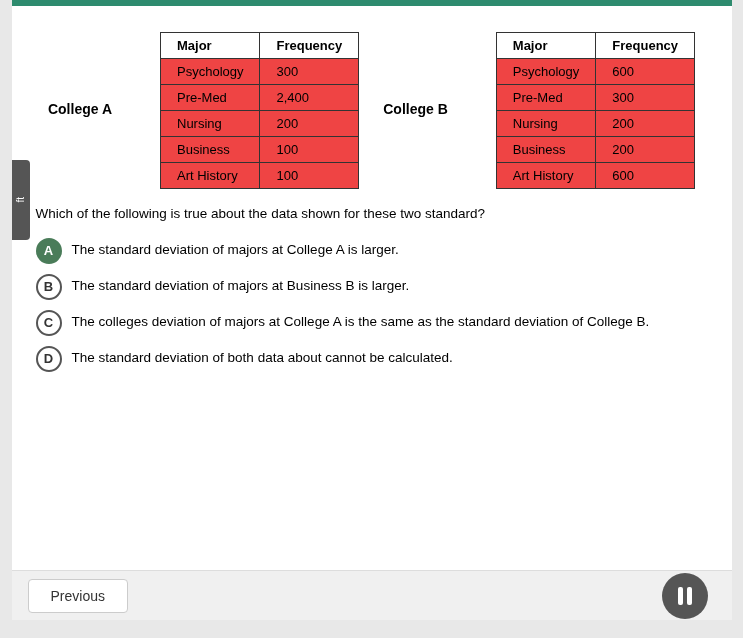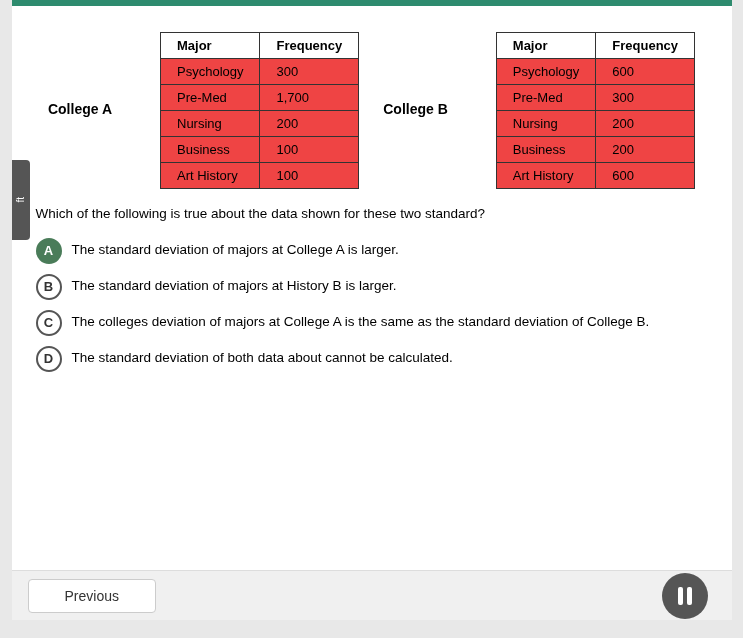--- a/index.html
+++ b/index.html
@@ -129,21 +129,21 @@
       align-items: center;
       justify-content: space-between;
       padding: 0 16px;
       border-top: 1px solid #ddd;
     }
 
     .prev-button {
       background: #fff;
       border: 1px solid #ccc;
       border-radius: 4px;
-      padding: 8px 36px;
+      padding: 8px 22px;
       font-size: 14px;
       cursor: pointer;
       color: #333;
     }
 
     .pause-button {
       width: 46px;
       height: 46px;
       border-radius: 50%;
       background: #555;
@@ -219,21 +219,21 @@
             <th>Frequency</th>
           </tr>
         </thead>
         <tbody id="college-a-body">
         <tr>
               <td>Psychology</td>
               <td>300</td>
             </tr>
             <tr>
               <td>Pre-Med</td>
-              <td>1,700</td>
+              <td>2,400</td>
             </tr>
             <tr>
               <td>Nursing</td>
               <td>200</td>
             </tr>
             <tr>
               <td>Business</td>
               <td>100</td>
             </tr>
             <tr>
@@ -283,21 +283,21 @@
 
   <p class="question-text">Which of the following is true about the data shown for these two standard?</p>
 
   <ul class="options-list" id="options-list">
   <li class="option-item">
       <span class="option-circle selected">A</span>
       <span class="option-text">The standard deviation of majors at College A is larger.</span>
     </li>
       <li class="option-item">
       <span class="option-circle unselected">B</span>
-      <span class="option-text">The standard deviation of majors at History B is larger.</span>
+      <span class="option-text">The standard deviation of majors at Business B is larger.</span>
     </li>
       <li class="option-item">
       <span class="option-circle unselected">C</span>
       <span class="option-text">The colleges deviation of majors at College A is the same as the standard deviation of College B.</span>
     </li>
       <li class="option-item">
       <span class="option-circle unselected">D</span>
       <span class="option-text">The standard deviation of both data about cannot be calculated.</span>
     </li>
     </ul>

